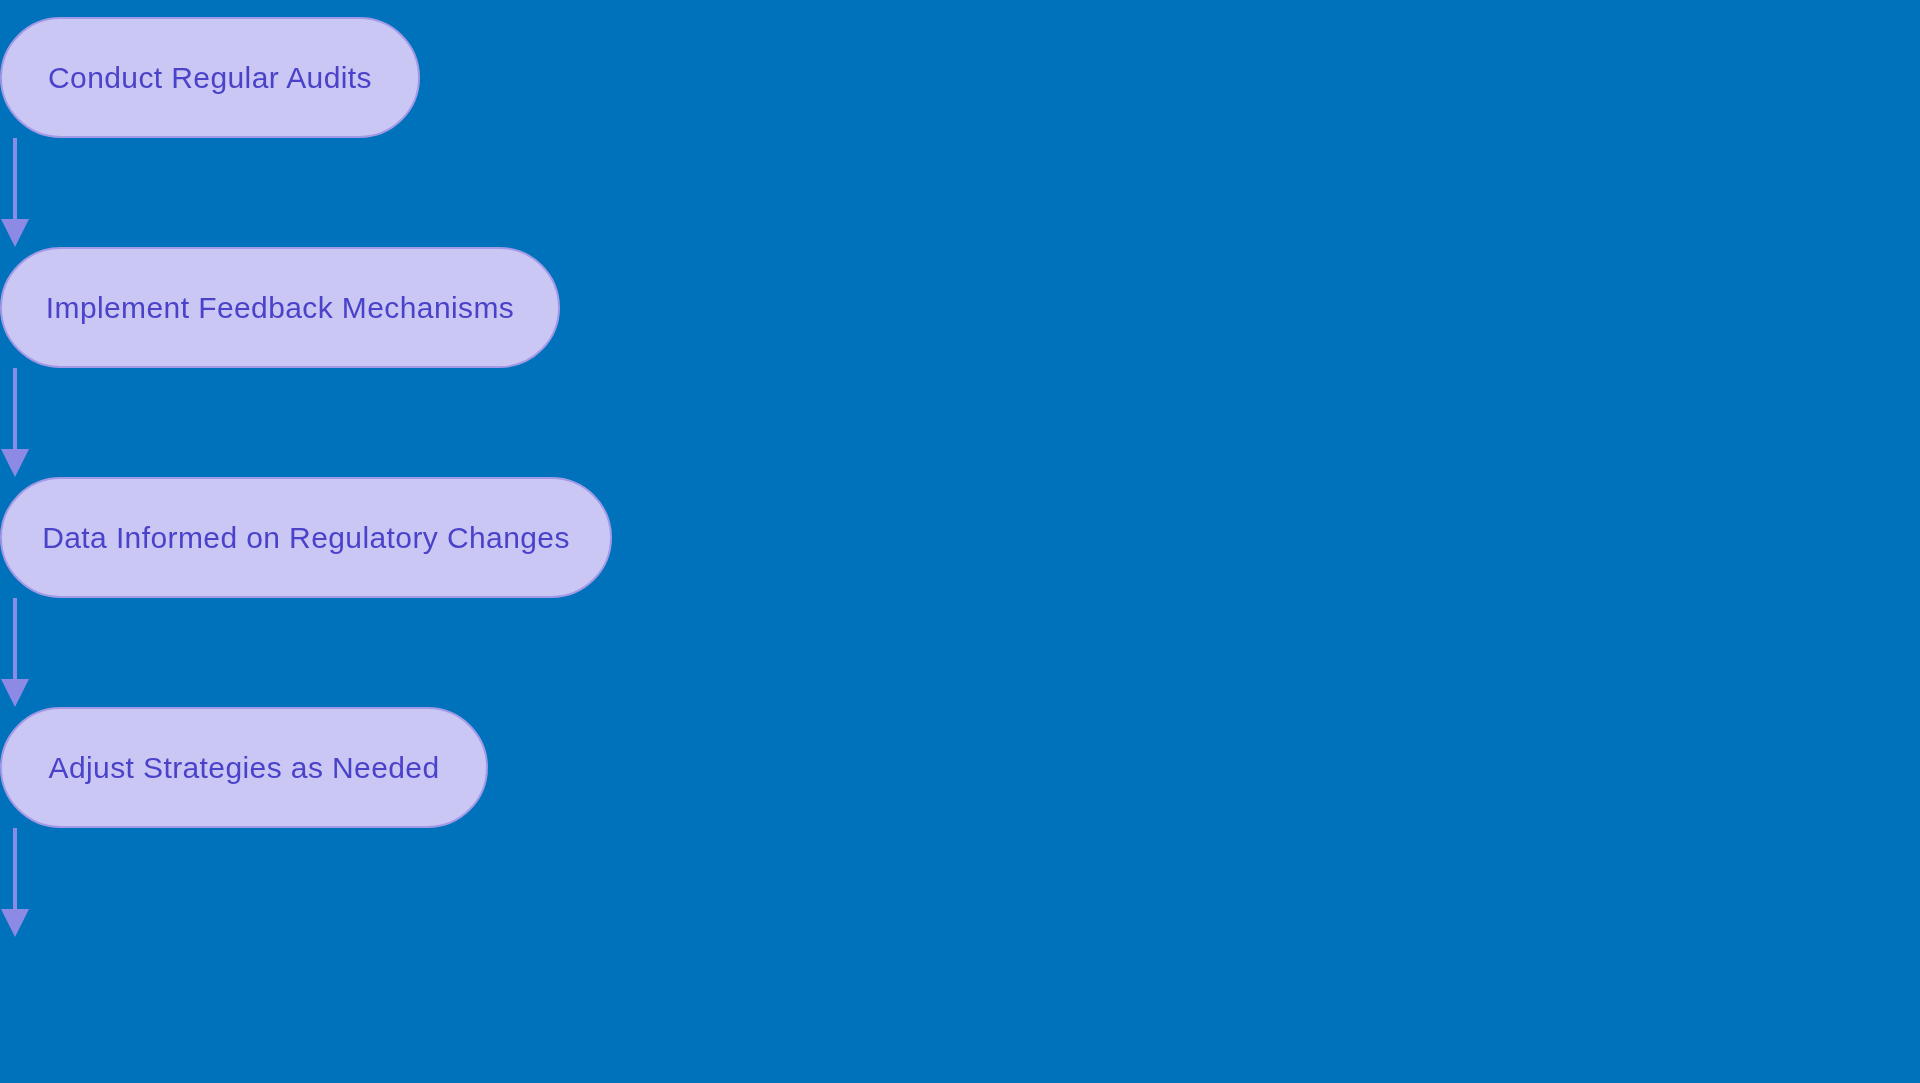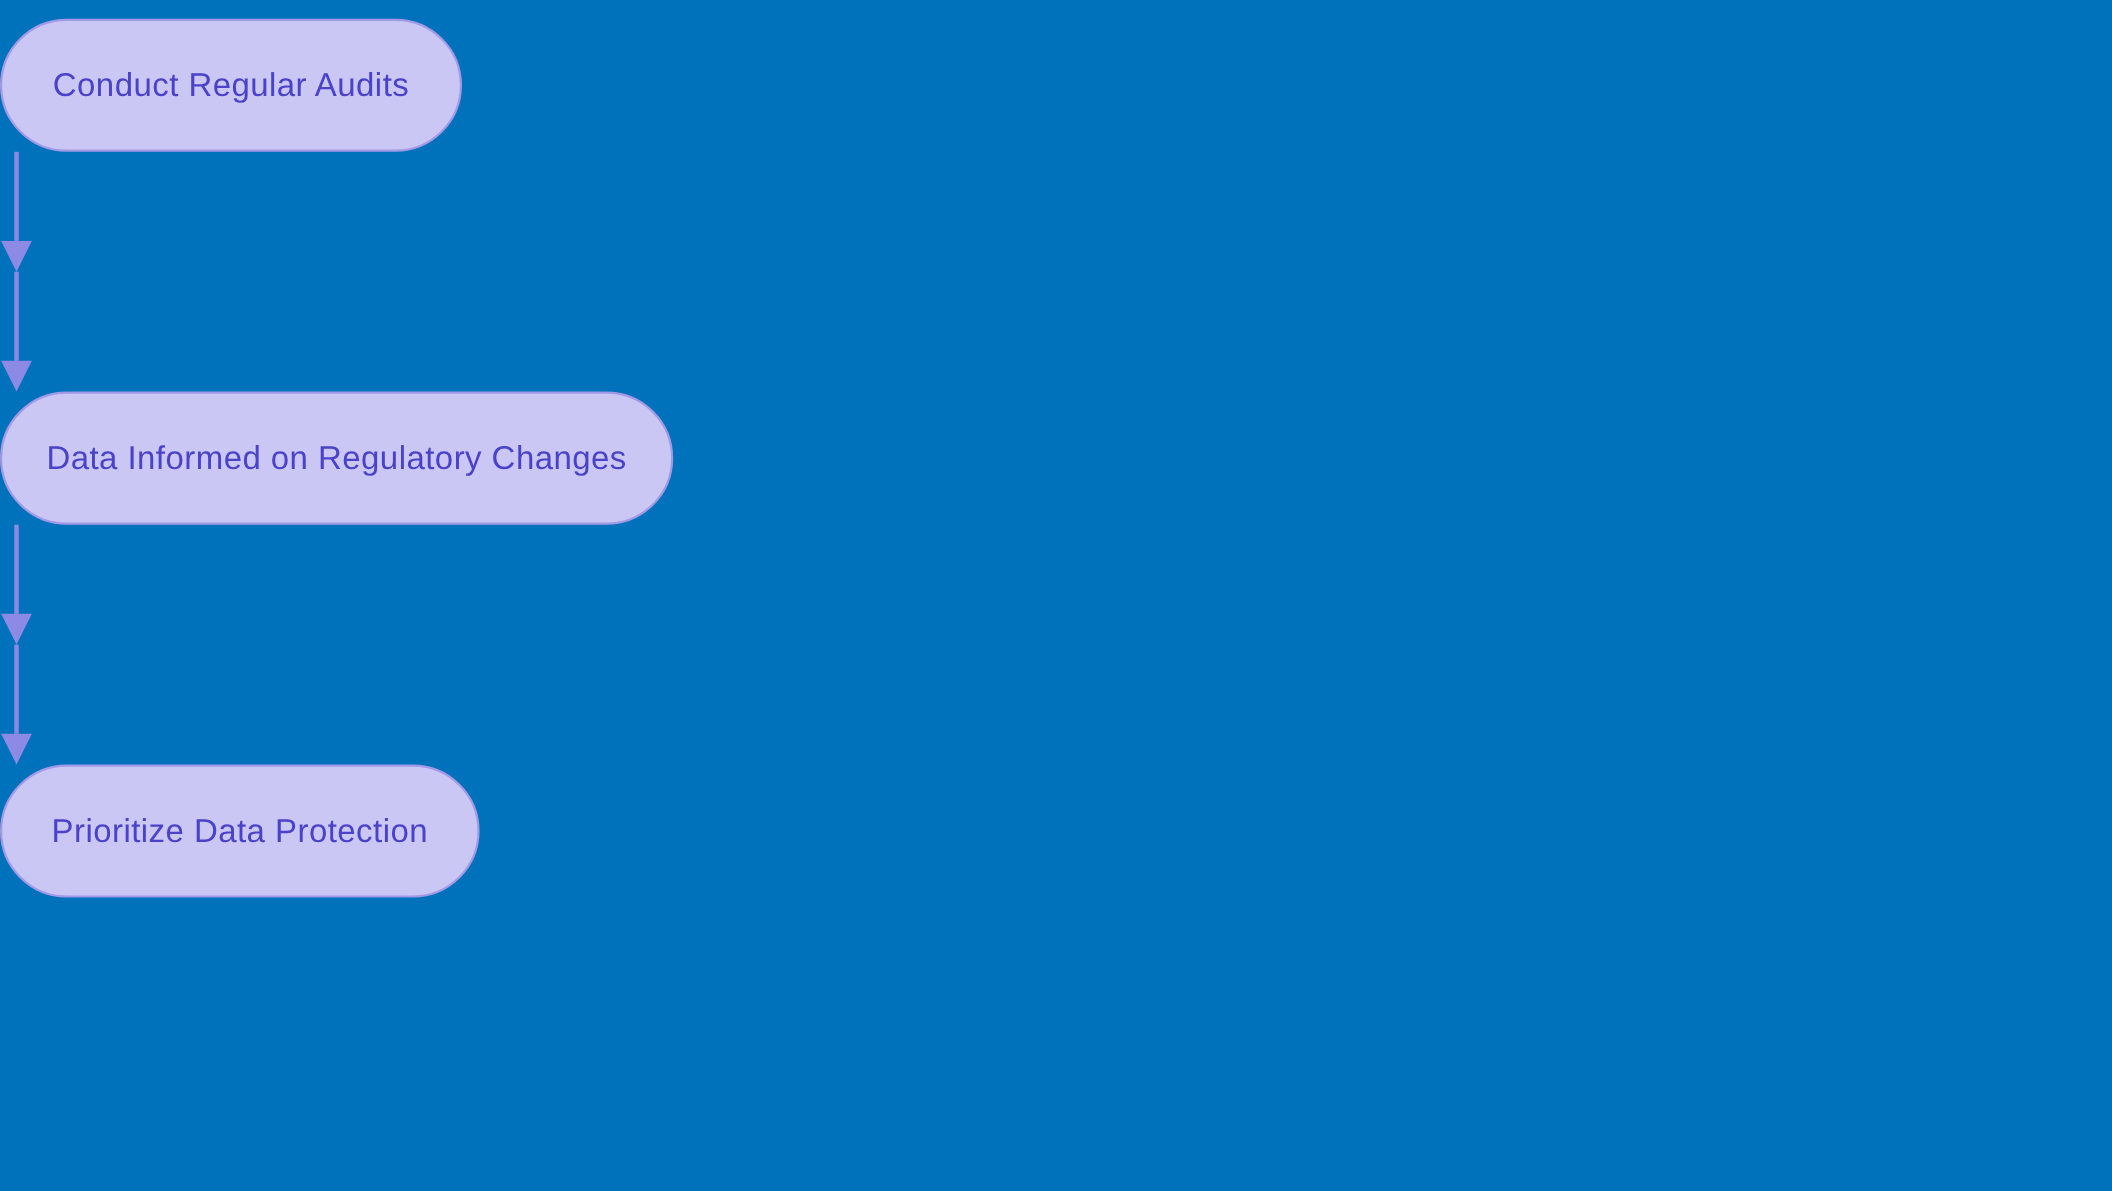--- a/index.html
+++ b/index.html
@@ -76,38 +76,41 @@
 
   <div class="flow-node n1">
     <span class="label">Conduct Regular Audits</span>
   </div>
 
   <div class="flow-arrow">
     <div class="shaft"></div>
     <div class="head"></div>
   </div>
 
+  <div class="flow-node n2">
+    <span class="label">Implement Feedback Mechanisms</span>
+  </div>
 
   <div class="flow-arrow">
     <div class="shaft"></div>
     <div class="head"></div>
   </div>
 
   <div class="flow-node n3">
     <span class="label">Data Informed on Regulatory Changes</span>
   </div>
 
   <div class="flow-arrow">
     <div class="shaft"></div>
     <div class="head"></div>
   </div>
 
+  <div class="flow-node n4">
+    <span class="label">Adjust Strategies as Needed</span>
+  </div>
 
   <div class="flow-arrow">
     <div class="shaft"></div>
     <div class="head"></div>
   </div>
 
-  <div class="flow-node n5">
-    <span class="label">Prioritize Data Protection</span>
-  </div>
 
 </div>
 
 </body></html>

